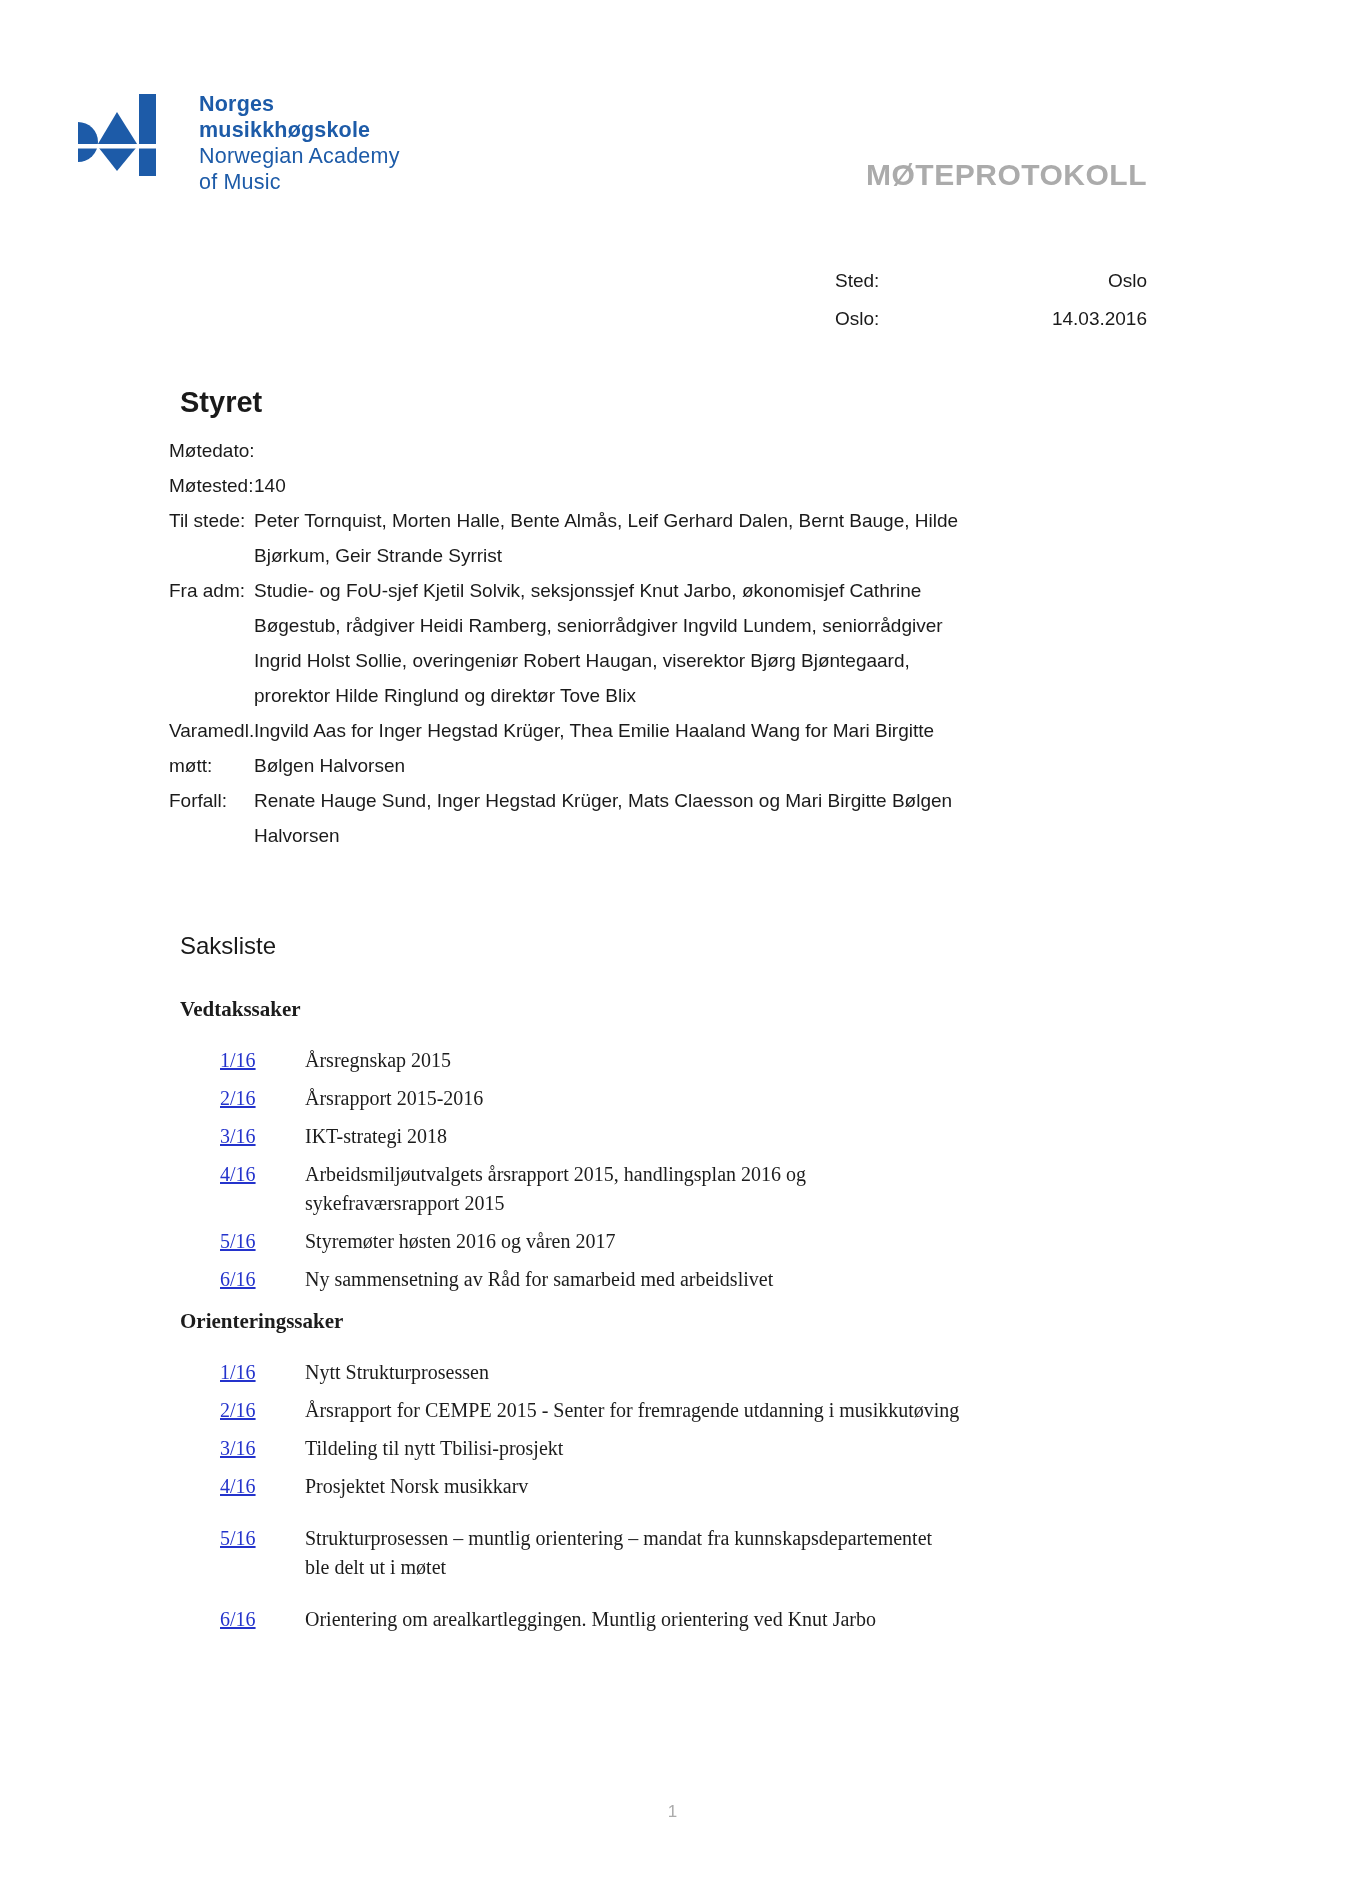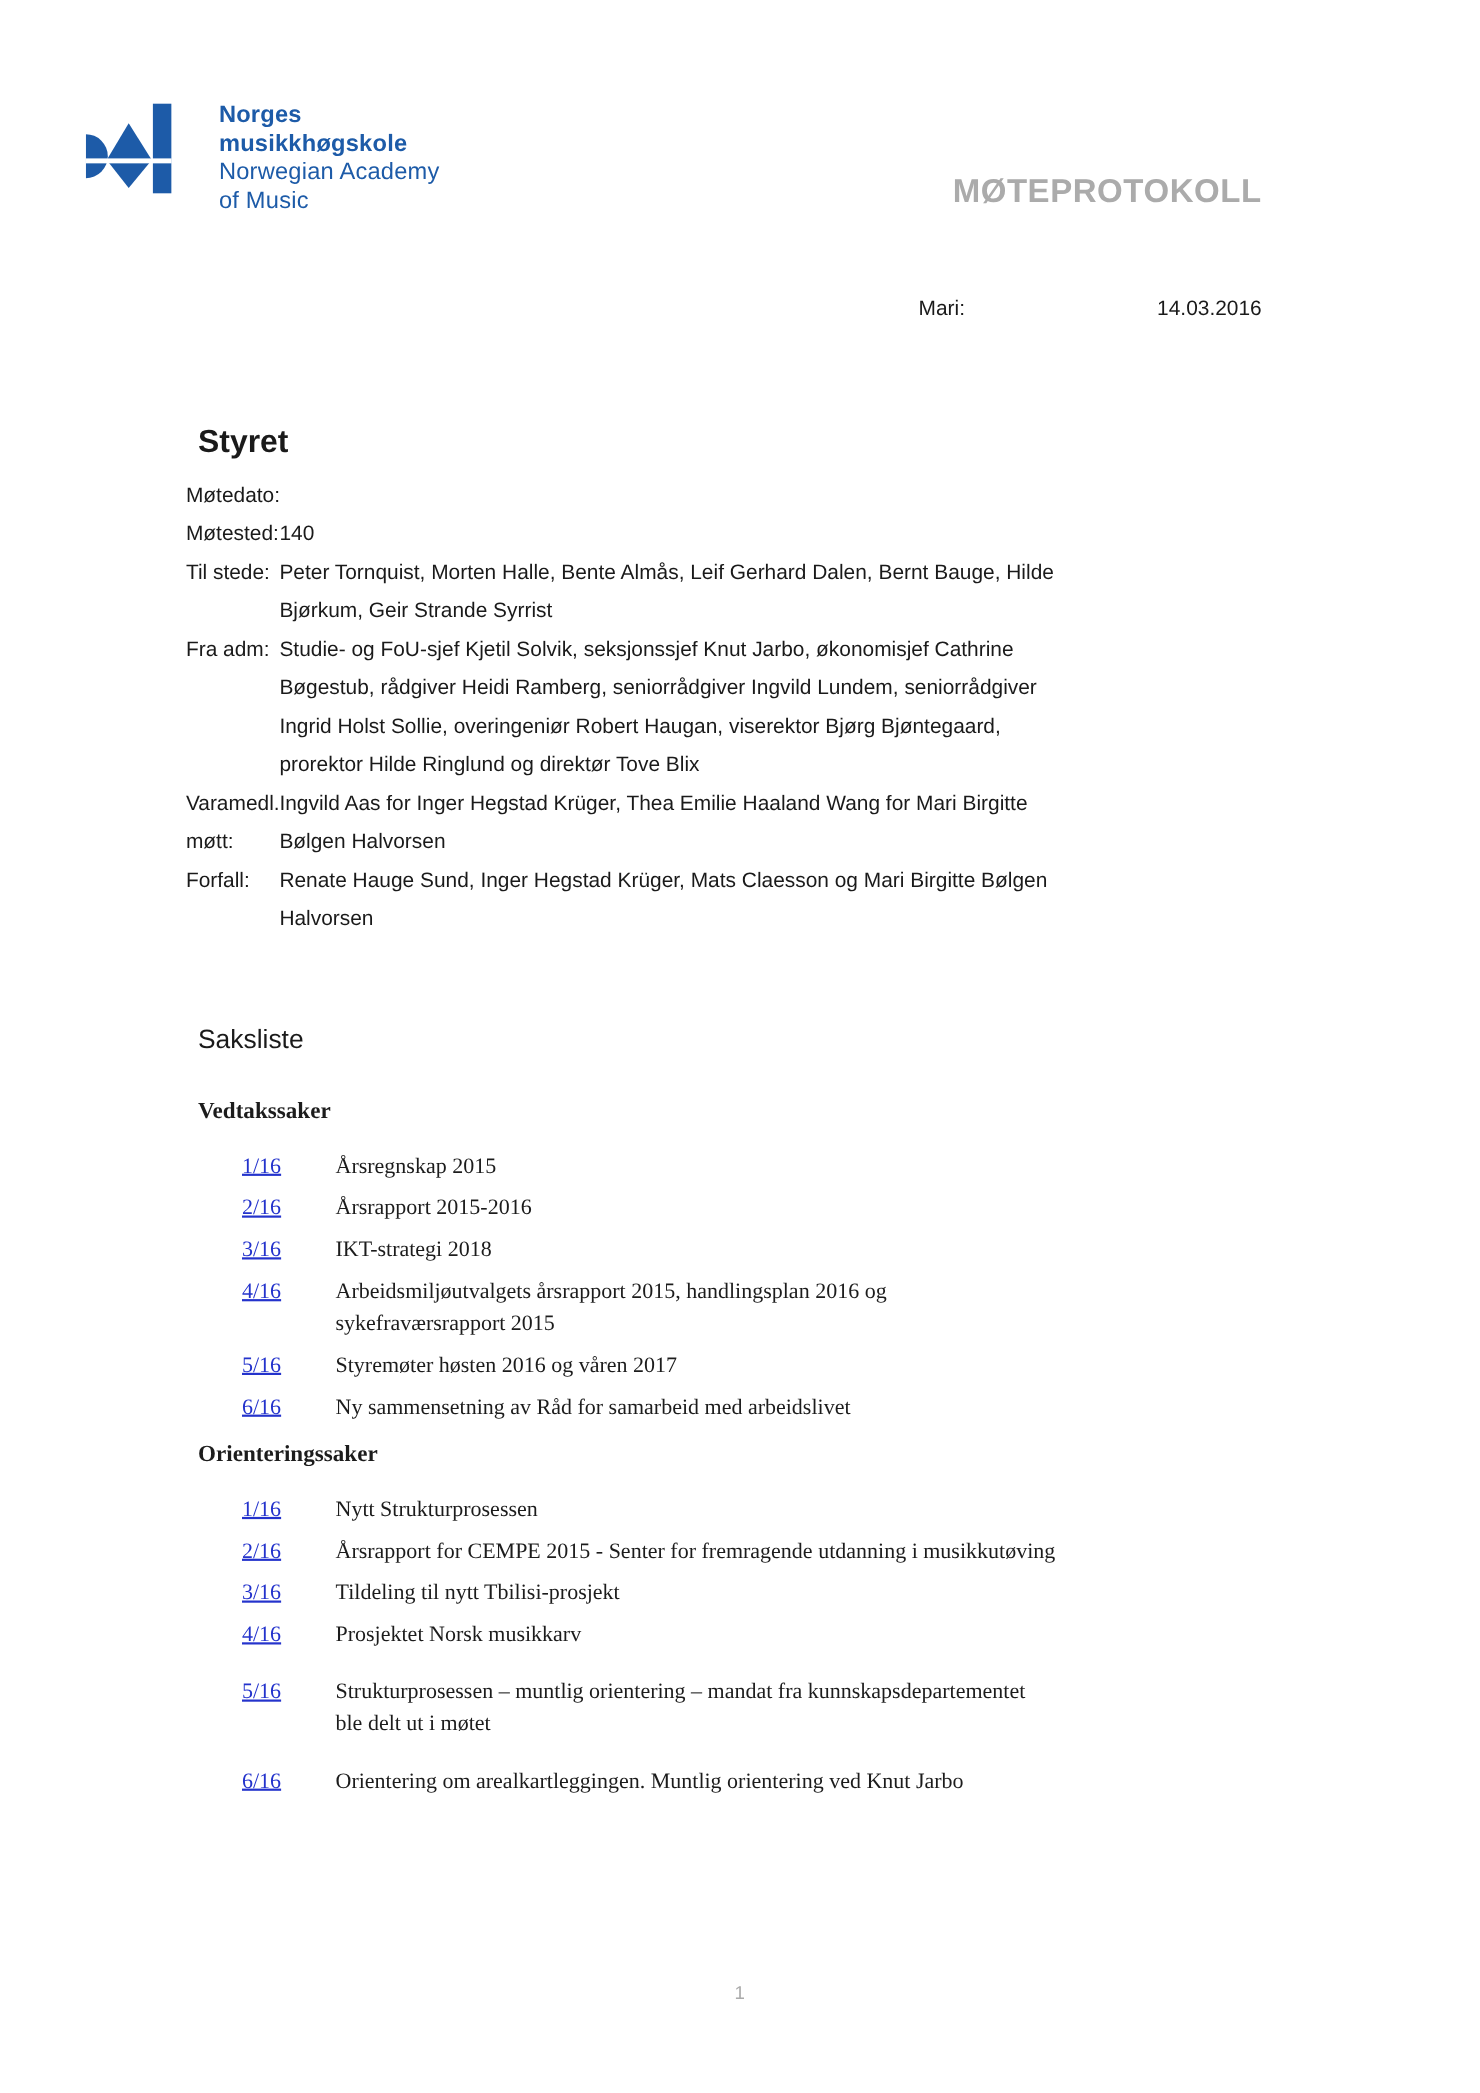--- a/index.html
+++ b/index.html
@@ -93,21 +93,25 @@
       <div class="b">musikkhøgskole</div>
       <div>Norwegian Academy</div>
       <div>of Music</div>
     </div>
   </div>
 
   <div class="doc-type">MØTEPROTOKOLL</div>
 
   <div class="meta" id="meta">
       <div class="meta-row">
-    <span class="m-label">Mari:</span>
+    <span class="m-label">Sted:</span>
+    <span class="m-value">Oslo</span>
+  </div>
+      <div class="meta-row">
+    <span class="m-label">Oslo:</span>
     <span class="m-value">14.03.2016</span>
   </div>
     </div>
 
   <h1 class="board-title">Styret</h1>
   <div class="details" id="details">
       <div class="detail-row">
     <span class="detail-label">Møtedato:</span>
   </div>
       <div class="detail-row">

